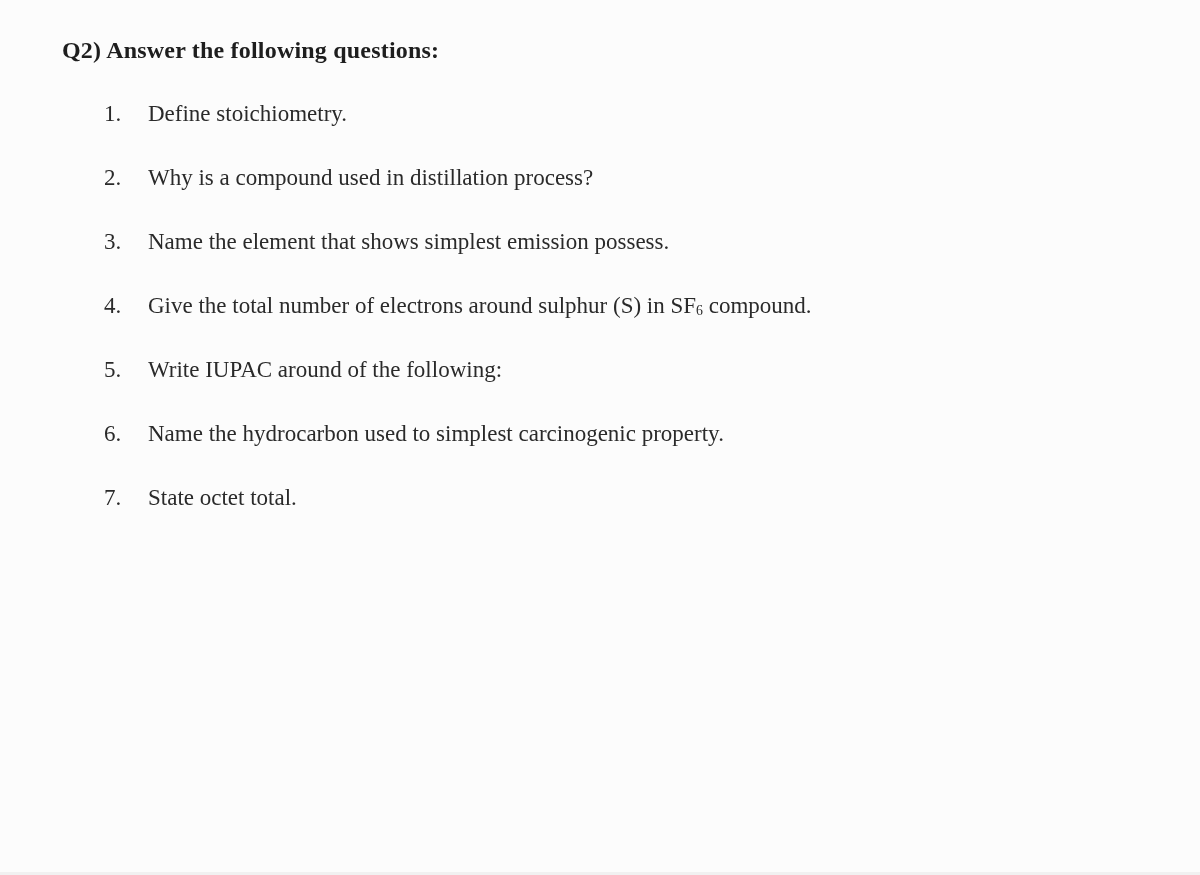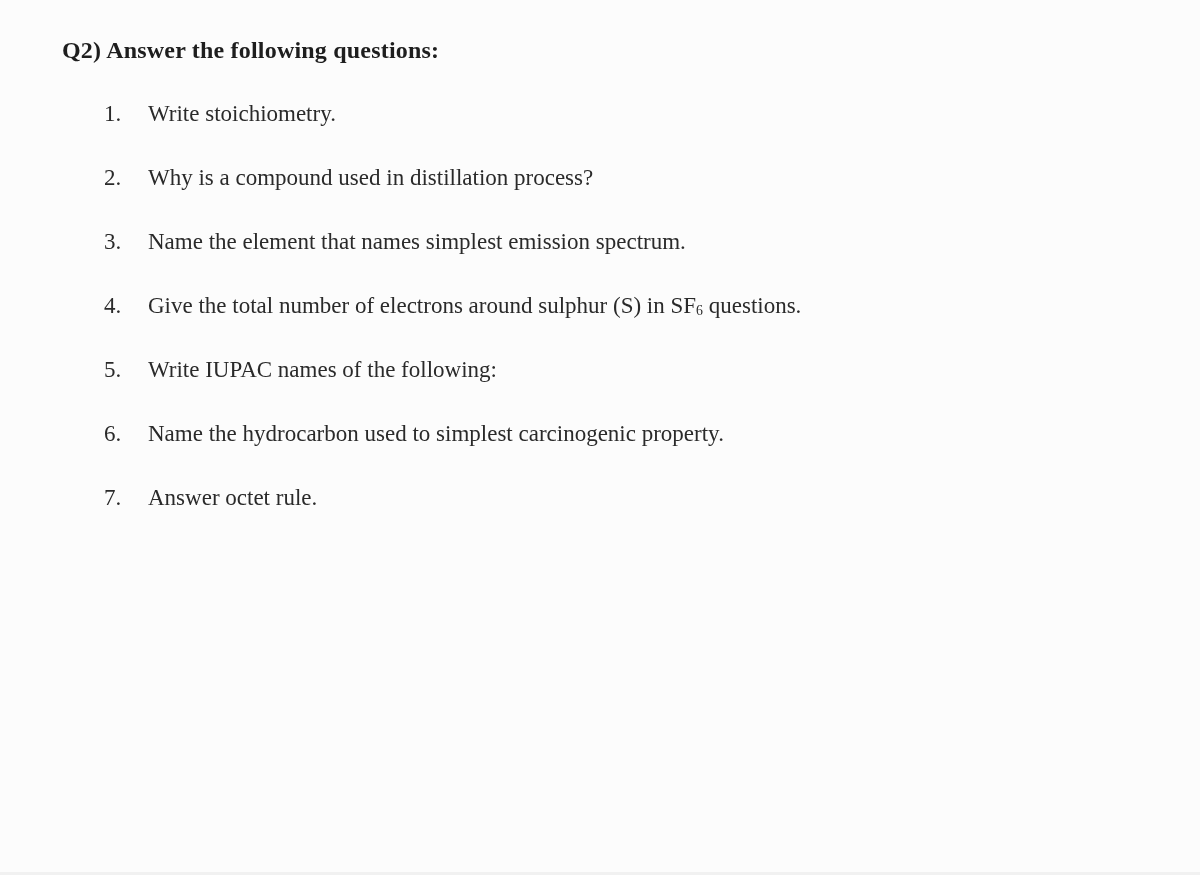--- a/index.html
+++ b/index.html
@@ -77,49 +77,49 @@
 <body>
 
 <div class="doc">
 
   <div class="doc-title">Q2) Answer the following questions:</div>
 
   <ol class="q-list">
 
     <li class="q-row">
       <span class="q-num">1.</span>
-      <span class="q-text">Write stoichiometry.</span>
+      <span class="q-text">Define stoichiometry.</span>
     </li>
 
     <li class="q-row">
       <span class="q-num">2.</span>
       <span class="q-text">Why is a compound used in distillation process?</span>
     </li>
 
     <li class="q-row">
       <span class="q-num">3.</span>
-      <span class="q-text">Name the element that names simplest emission spectrum.</span>
+      <span class="q-text">Name the element that shows simplest emission possess.</span>
     </li>
 
     <li class="q-row">
       <span class="q-num">4.</span>
-      <span class="q-text"><span>Give the total number of electrons around sulphur (S) in SF</span><sub>6</sub><span> questions.</span></span>
+      <span class="q-text"><span>Give the total number of electrons around sulphur (S) in SF</span><sub>6</sub><span> compound.</span></span>
     </li>
 
     <li class="q-row">
       <span class="q-num">5.</span>
-      <span class="q-text">Write IUPAC names of the following:</span>
+      <span class="q-text">Write IUPAC around of the following:</span>
     </li>
 
     <li class="q-row">
       <span class="q-num">6.</span>
       <span class="q-text">Name the hydrocarbon used to simplest carcinogenic property.</span>
     </li>
 
     <li class="q-row">
       <span class="q-num">7.</span>
-      <span class="q-text">Answer octet rule.</span>
+      <span class="q-text">State octet total.</span>
     </li>
 
   </ol>
 </div>
 
 <div class="bottom-strip"></div>
 
 </body></html>

